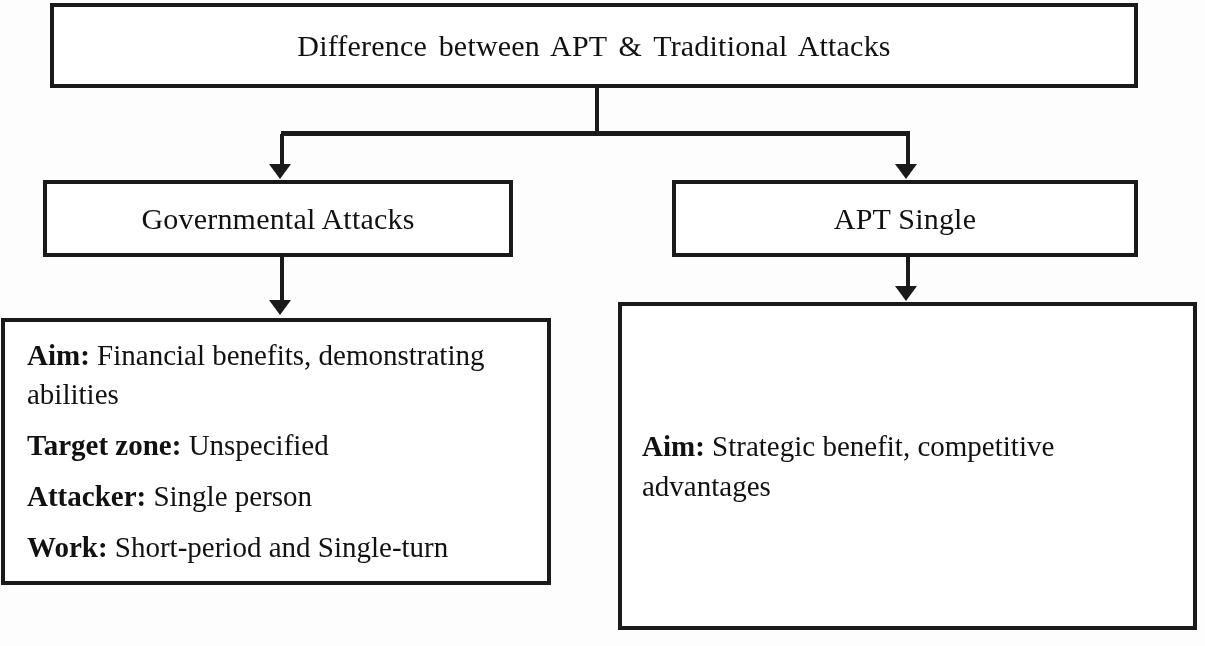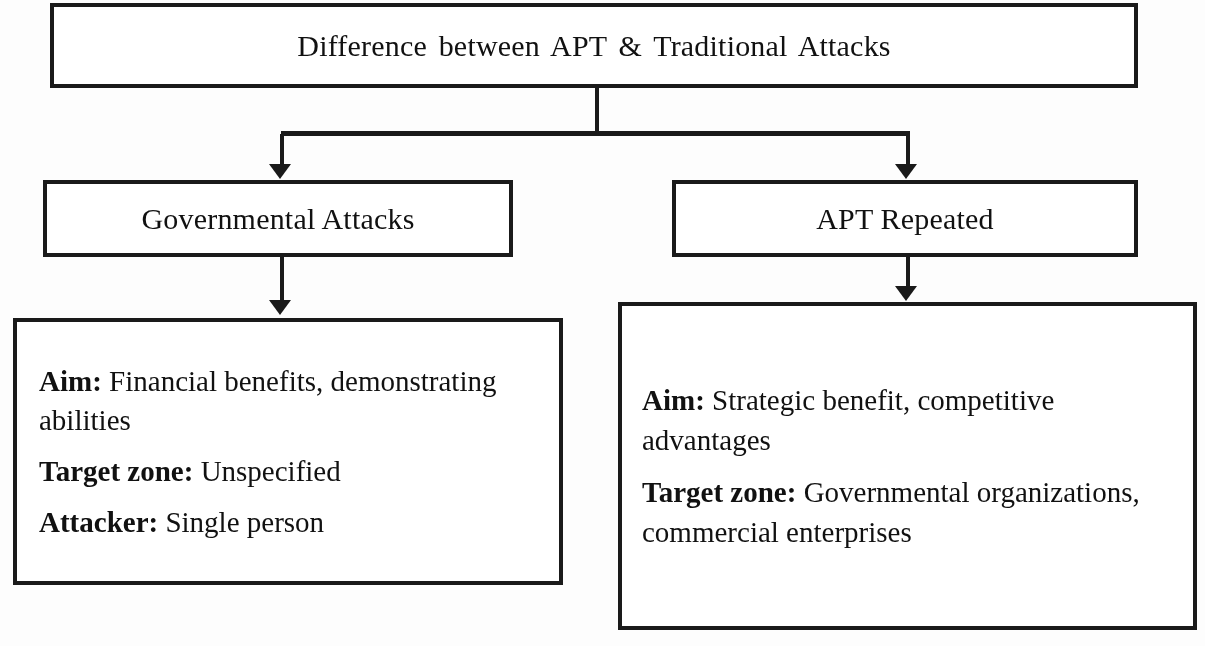--- a/index.html
+++ b/index.html
@@ -50,21 +50,21 @@
   #dropLeft{left:280px;top:134px;width:4px;height:31px;}
   #arrLeftTop{left:269px;top:164px;}
   #dropRight{left:906px;top:134px;width:4px;height:31px;}
   #arrRightTop{left:895px;top:164px;}
   #tradBox{left:43px;top:180px;width:470px;height:77px;}
   #aptBox{left:672px;top:180px;width:466px;height:77px;}
   #stemLeftBottom{left:280px;top:255px;width:4px;height:46px;}
   #arrLeftBottom{left:269px;top:300px;}
   #stemRightBottom{left:906px;top:255px;width:4px;height:33px;}
   #arrRightBottom{left:895px;top:286px;}
-  #tradDetail{left:13px;top:318px;width:550px;height:267px;padding:6px 40px 6px 16px;line-height:39px;}
+  #tradDetail{left:1px;top:318px;width:550px;height:267px;padding:6px 40px 6px 16px;line-height:39px;}
   #aptDetail{left:618px;top:302px;width:579px;height:328px;padding:4px 26px 4px 14px;line-height:40px;}
 </style>
 </head>
 <body>
 
 <div class="canvas">
 
   <div class="box label-box title-box" id="topBox">
     <span>Difference between APT &amp; Traditional Attacks</span>
   </div>
@@ -73,32 +73,32 @@
   <div class="hline" id="hRail"></div>
   <div class="vline" id="dropLeft"></div>
   <div class="arrow-down" id="arrLeftTop"></div>
   <div class="vline" id="dropRight"></div>
   <div class="arrow-down" id="arrRightTop"></div>
 
   <div class="box label-box" id="tradBox">
     <span>Governmental Attacks</span>
   </div>
   <div class="box label-box" id="aptBox">
-    <span>APT Repeated</span>
+    <span>APT Single</span>
   </div>
 
   <div class="vline" id="stemLeftBottom"></div>
   <div class="arrow-down" id="arrLeftBottom"></div>
   <div class="vline" id="stemRightBottom"></div>
   <div class="arrow-down" id="arrRightBottom"></div>
 
   <div class="box detail-box" id="tradDetail">
       <div class="entry"><b>Aim:</b> Financial benefits, demonstrating abilities</div>
       <div class="entry"><b>Target zone:</b> Unspecified</div>
       <div class="entry"><b>Attacker:</b> Single person</div>
+      <div class="entry"><b>Work:</b> Short-period and Single-turn</div>
     </div>
 
   <div class="box detail-box" id="aptDetail">
       <div class="entry"><b>Aim:</b> Strategic benefit, competitive advantages</div>
-      <div class="entry"><b>Target zone:</b> Governmental organizations, commercial enterprises</div>
     </div>
 
 </div>
 
 </body></html>

